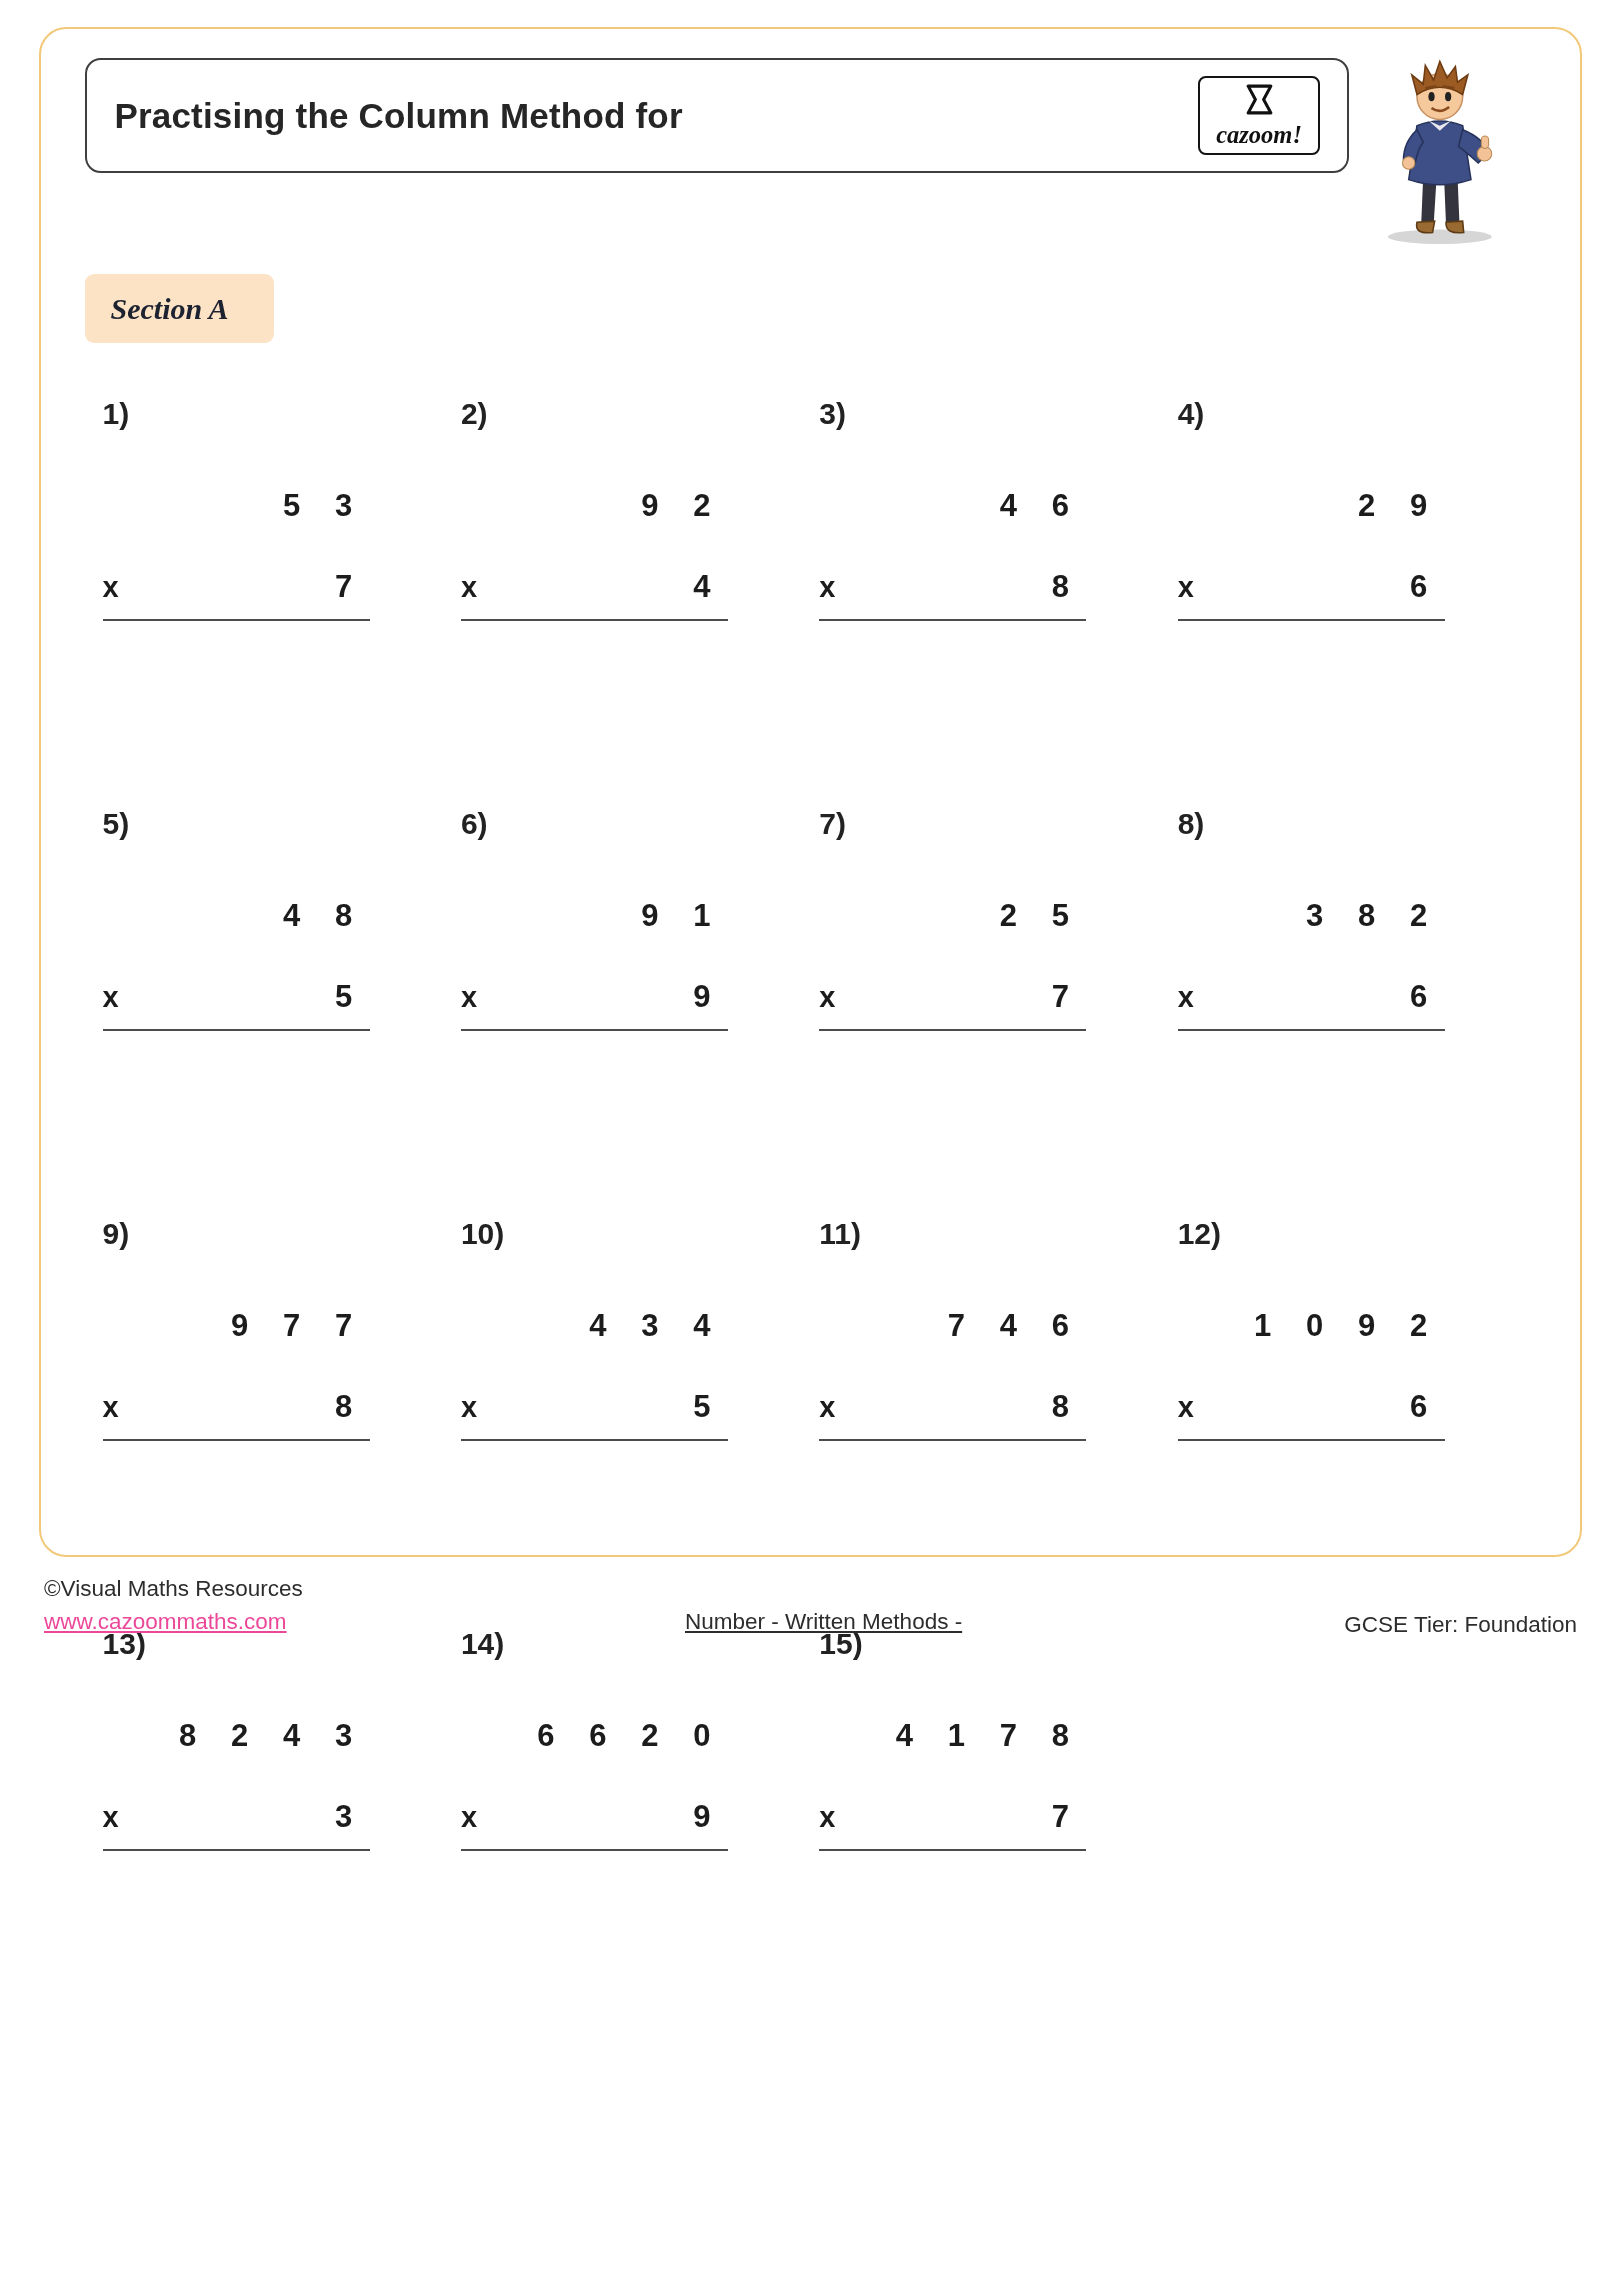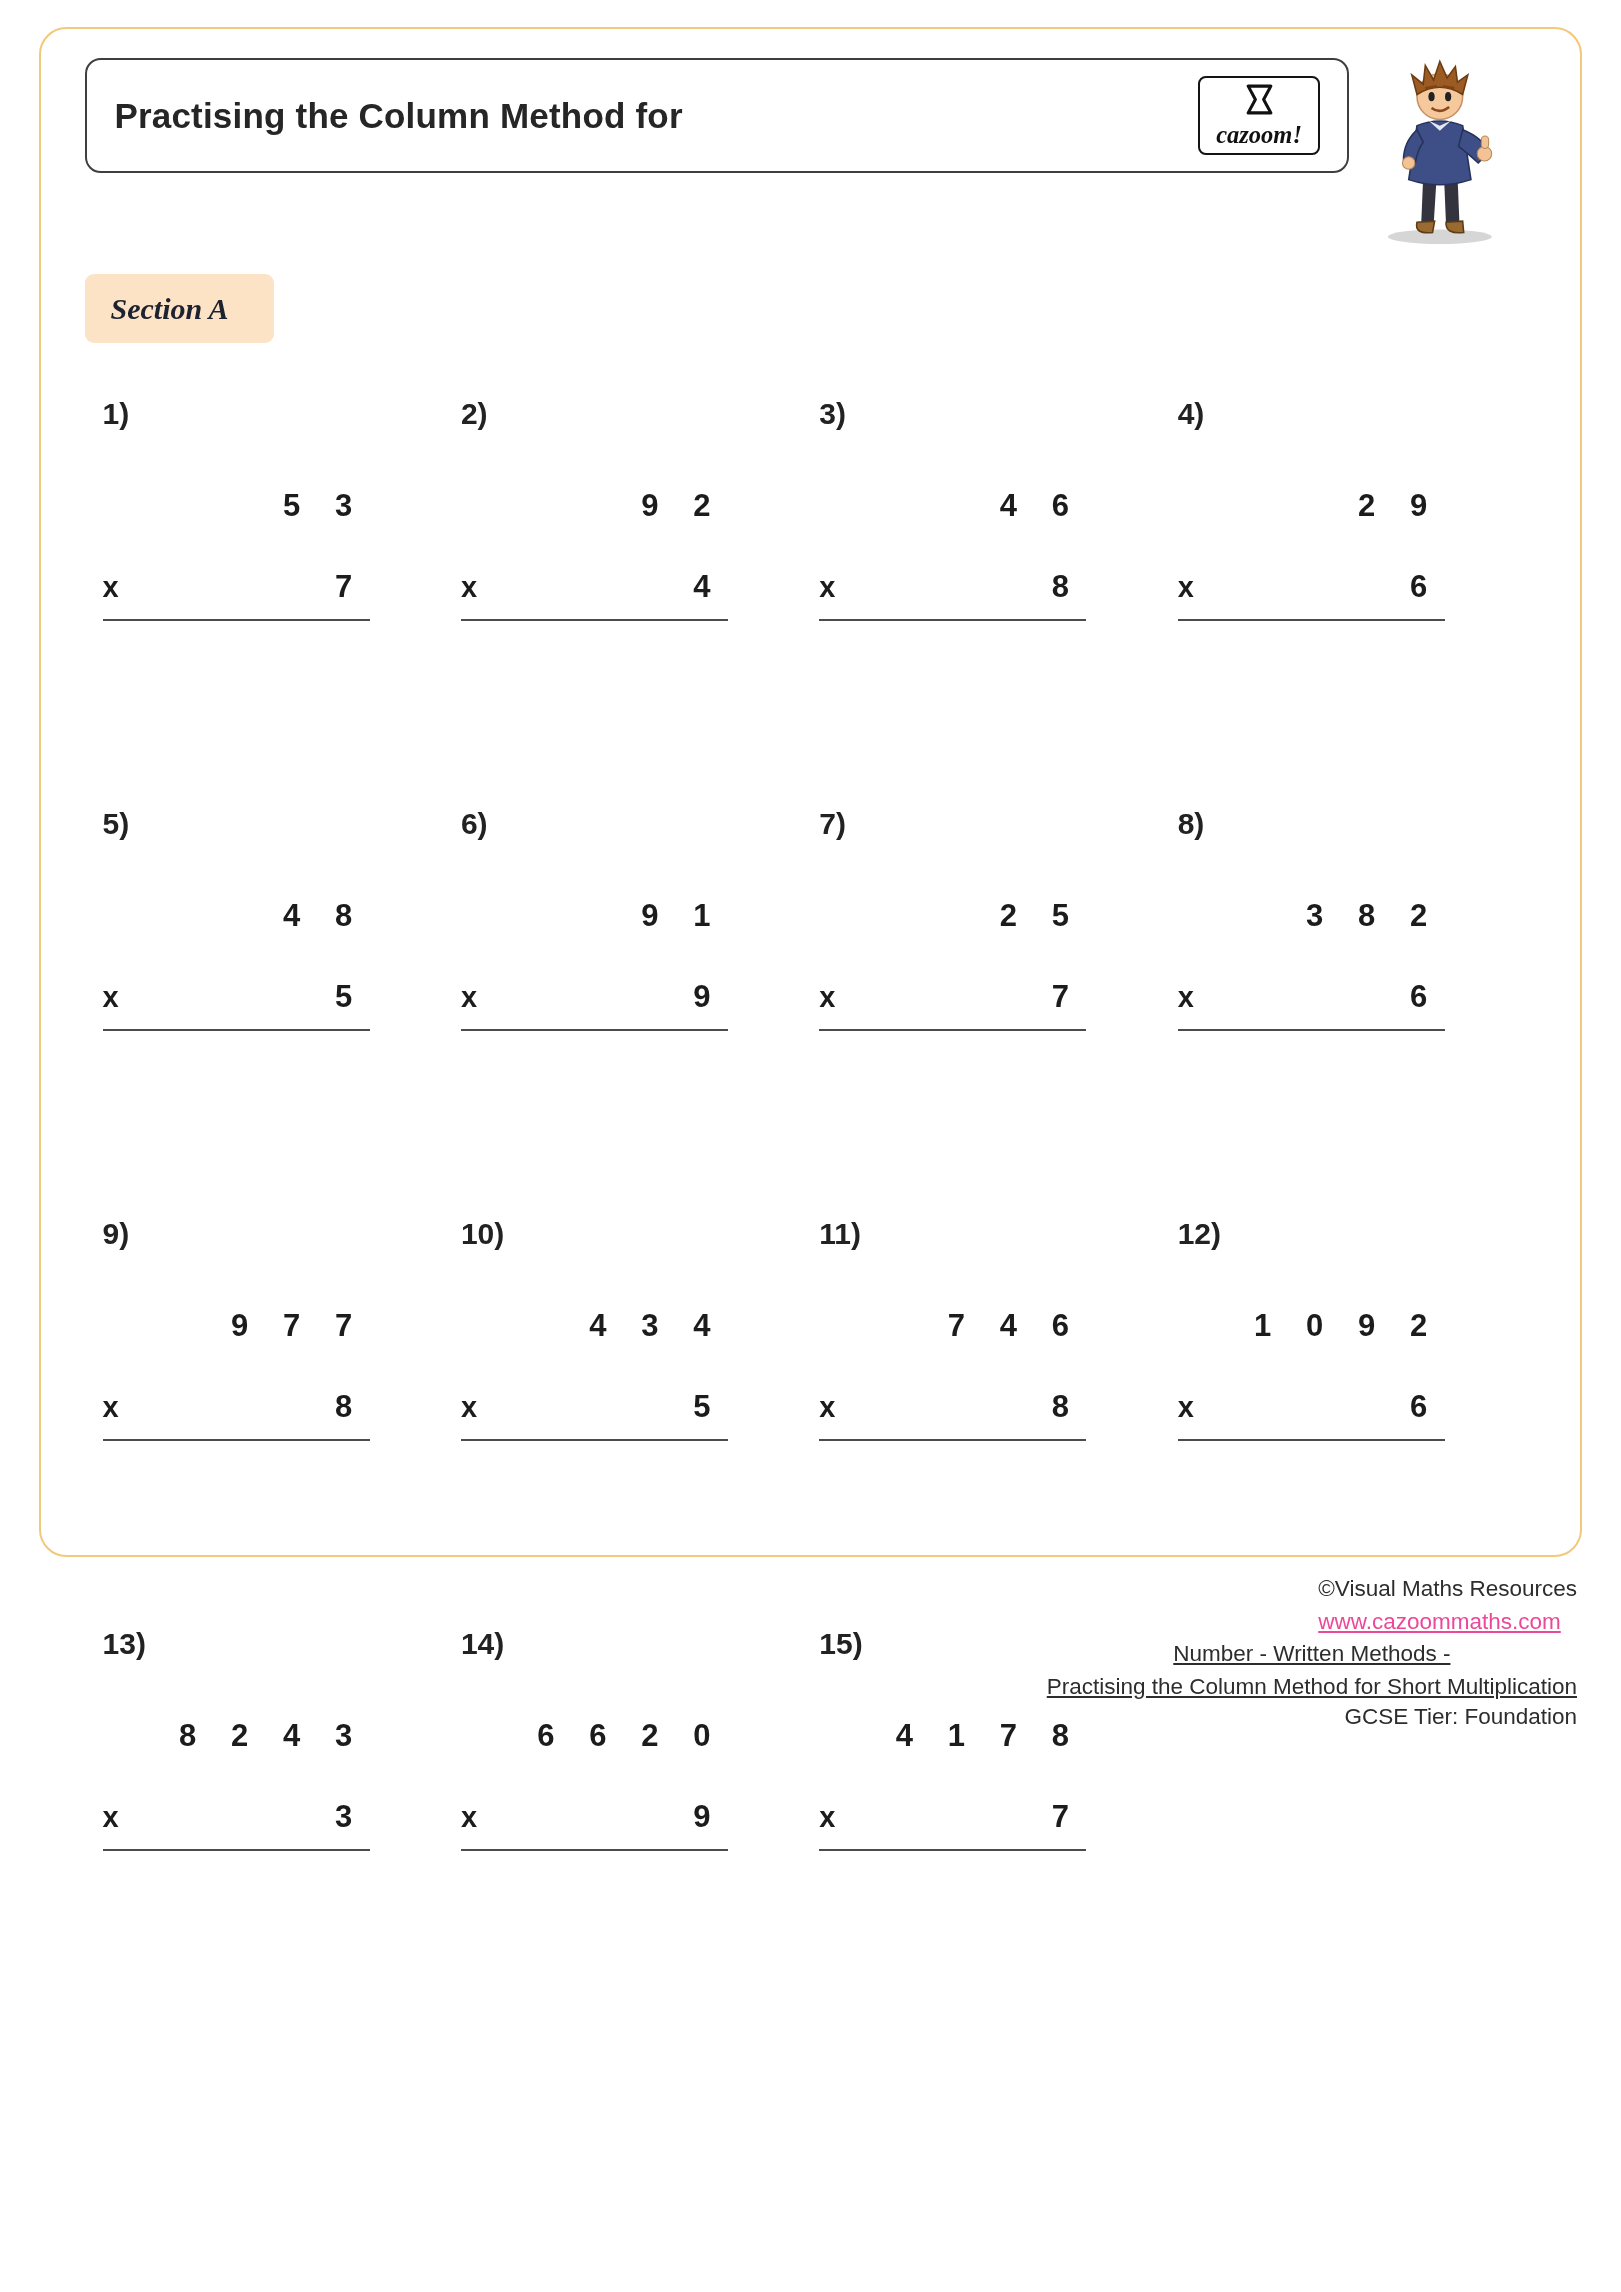--- a/index.html
+++ b/index.html
@@ -73,21 +73,20 @@
   .rule { margin-top:13.7px; border-top:2.5px solid #4c4c4c; width:100%; }
 
   
   .footer {
     margin:15.7px 44px 0;
     display:flex;
     justify-content:space-between;
     align-items:flex-end;
     font-size:22.5px;
     color:#2d2d2d;
-    flex-direction:column;
   }
   .footer-left { line-height:1.45; }
   .footer-left a { color:#ec4899; cursor:pointer;margin-top:24px; }
   .footer-center { text-align:center; line-height:1.45;text-decoration:underline; }
   .footer-right { text-align:right; }
 </style>
 </head>
 <body>
 
 <div class="sheet">
@@ -290,18 +289,17 @@
 </div>
   </div>
 
   <div class="footer">
     <div class="footer-left">
       <div>©Visual Maths Resources</div>
       <a href="#">www.cazoommaths.com</a>
     </div>
     <div class="footer-center">
       <div>Number - Written Methods -</div>
-      <div>Practising the Column Method for Short Multiplication</div>
     </div>
     <div class="footer-right">GCSE Tier: Foundation</div>
   </div>
 </div>
 
 
 </body></html>

